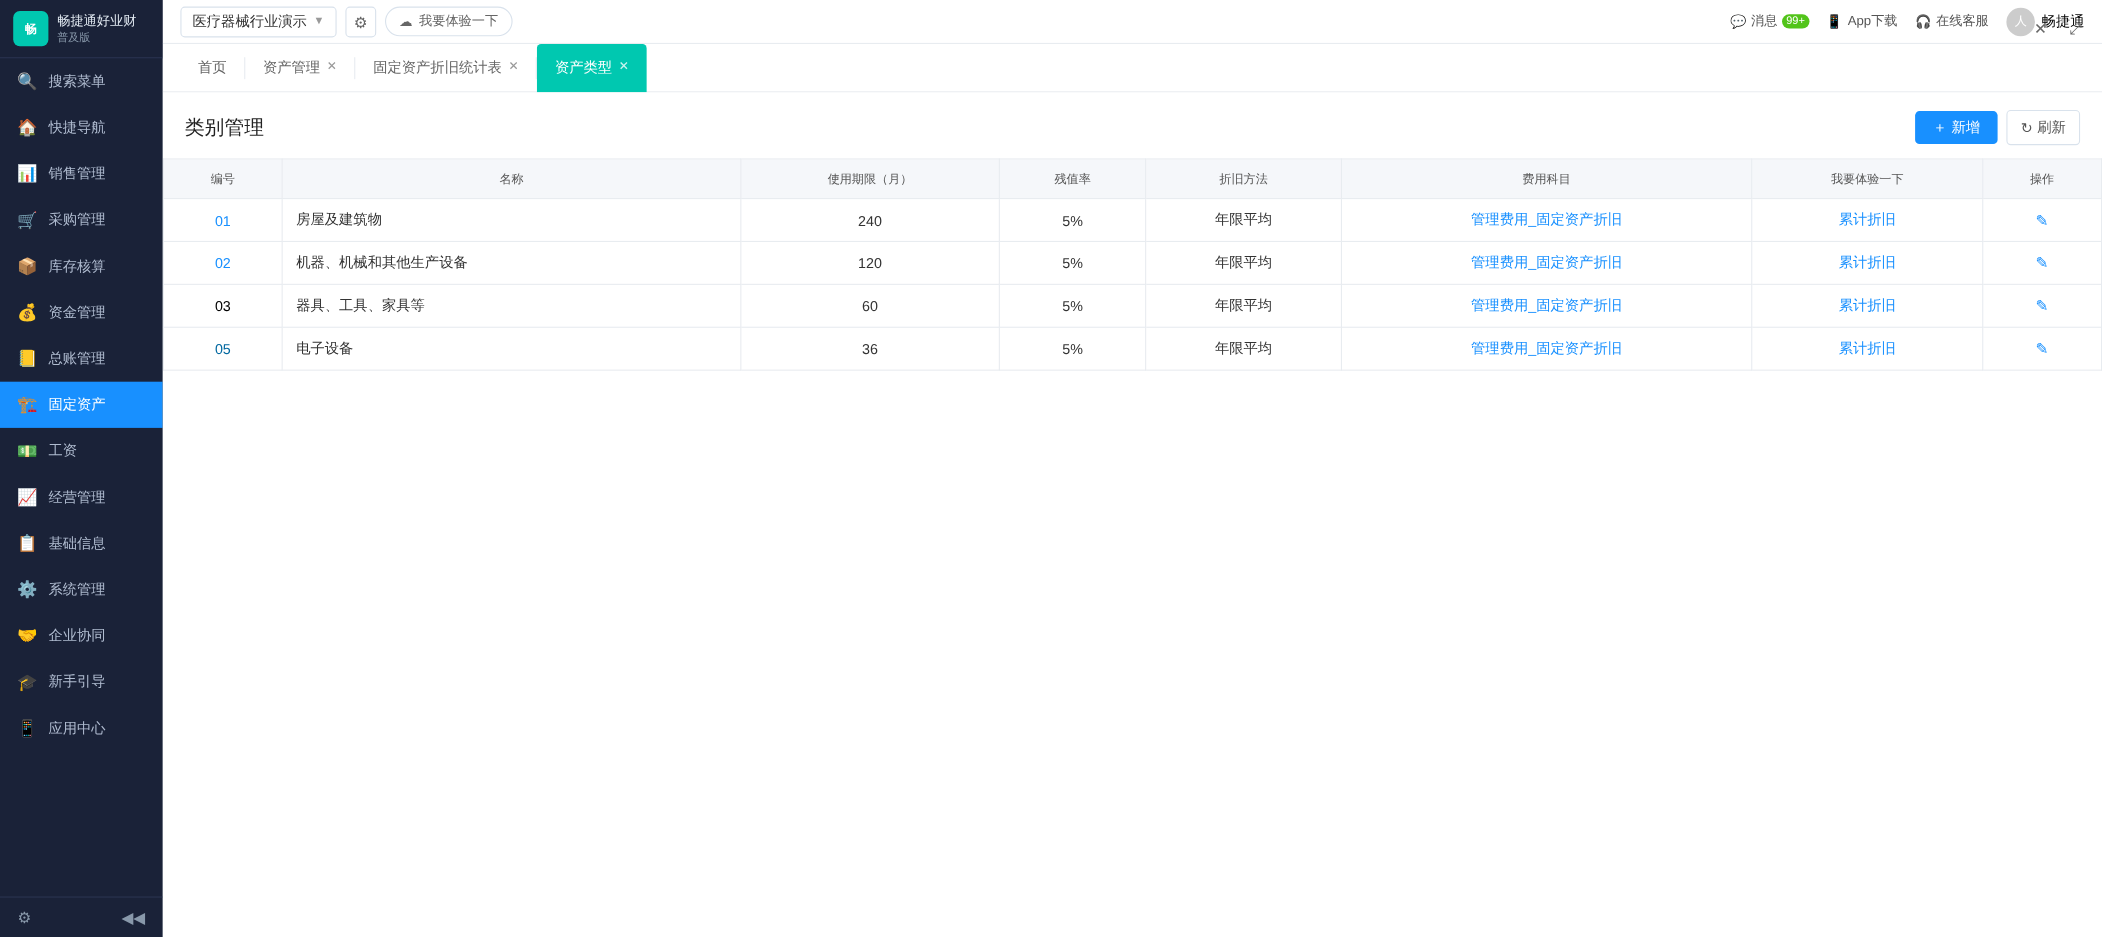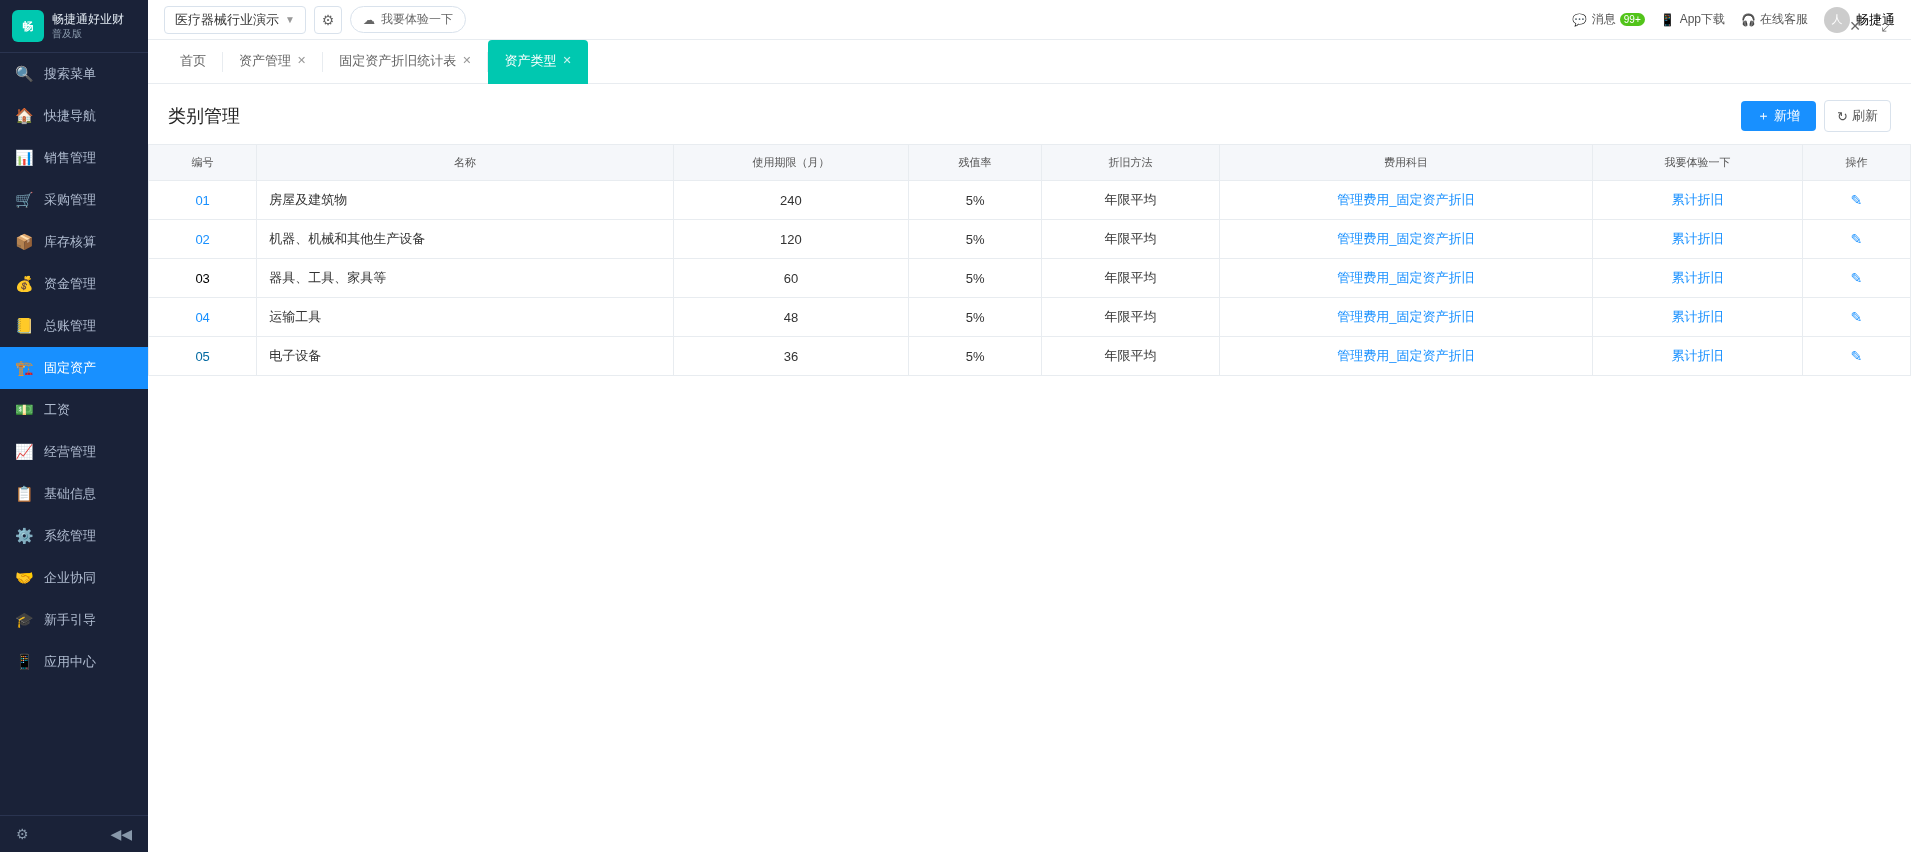--- a/index.html
+++ b/index.html
@@ -432,30 +432,20 @@
     <td style="color:#000000;cursor:pointer;">03</td>
     <td class="name-cell">器具、工具、家具等</td>
     <td>60</td>
     <td>5%</td>
     <td>年限平均</td>
     <td style="color:#1890ff;">管理费用_固定资产折旧</td>
     <td style="color:#1890ff;">累计折旧</td>
     <td><span class="edit-icon">✎</span></td>
   </tr>
           <tr>
-    <td style="color:#1890ff;cursor:pointer;">04</td>
-    <td class="name-cell">运输工具</td>
-    <td>48</td>
-    <td>5%</td>
-    <td>年限平均</td>
-    <td style="color:#1890ff;">管理费用_固定资产折旧</td>
-    <td style="color:#1890ff;">累计折旧</td>
-    <td><span class="edit-icon">✎</span></td>
-  </tr>
-          <tr>
     <td style="color:#0369a1;cursor:pointer;">05</td>
     <td class="name-cell">电子设备</td>
     <td>36</td>
     <td>5%</td>
     <td>年限平均</td>
     <td style="color:#1890ff;">管理费用_固定资产折旧</td>
     <td style="color:#1890ff;">累计折旧</td>
     <td><span class="edit-icon">✎</span></td>
   </tr>
         </tbody>

